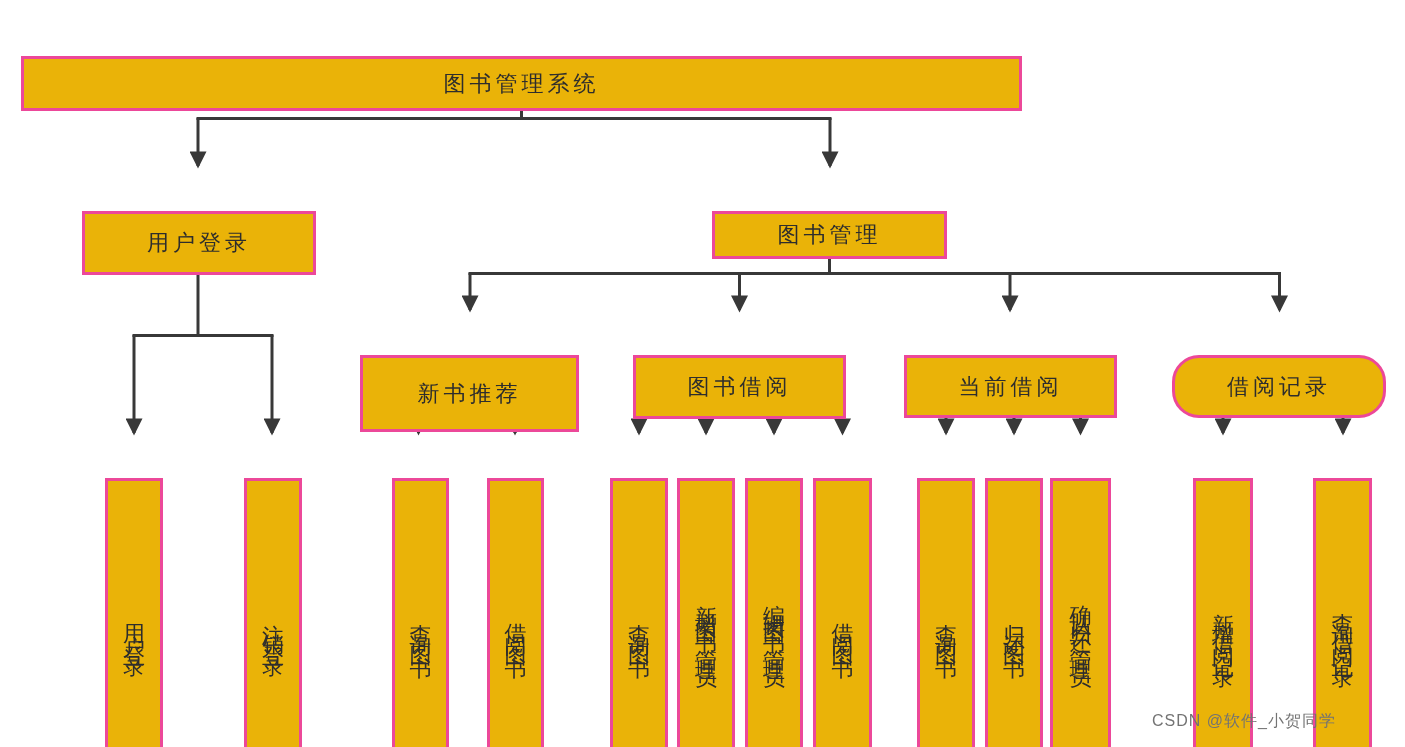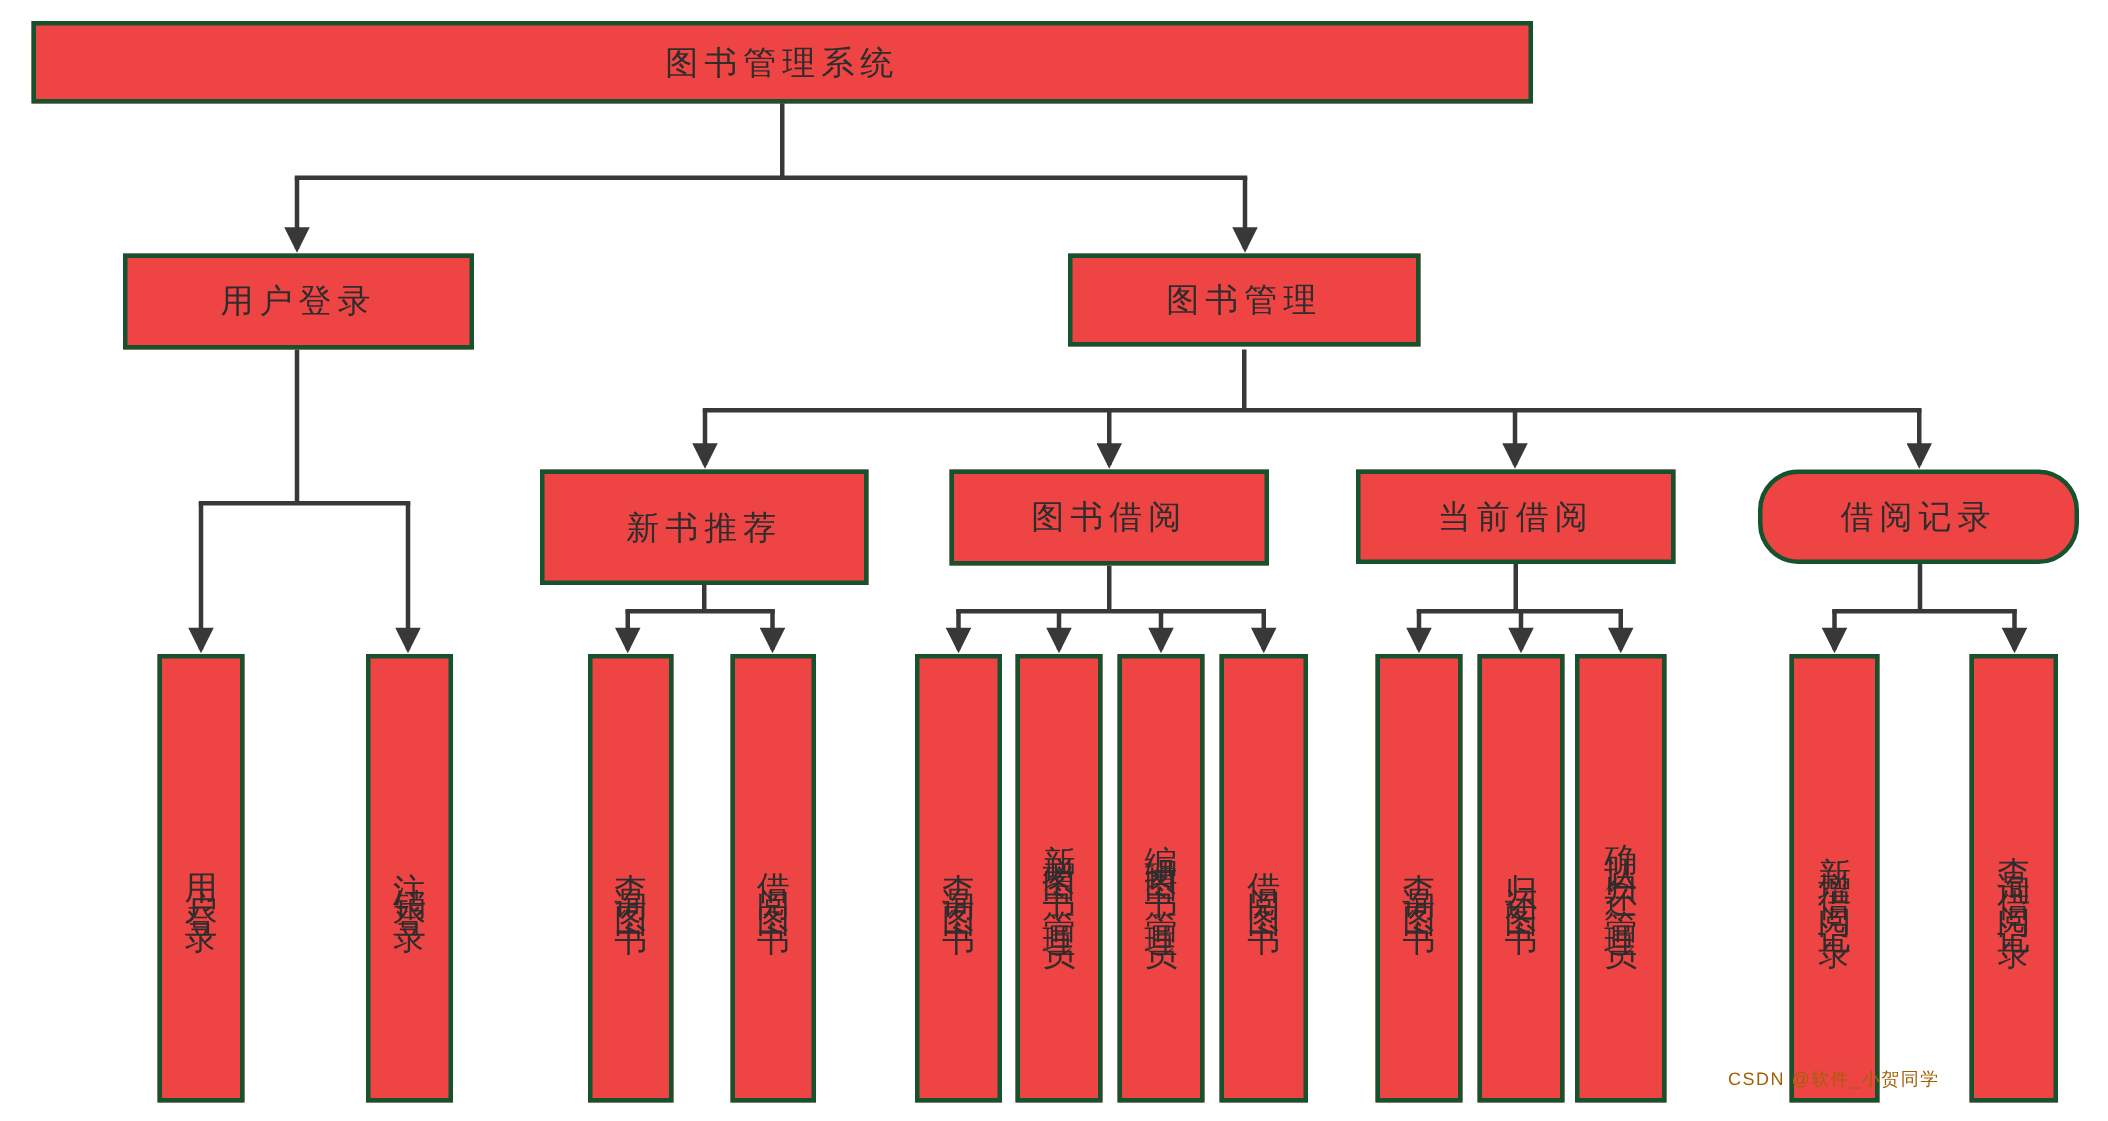--- a/index.html
+++ b/index.html
@@ -8,36 +8,37 @@
     width:1405px;
     height:747px;
     background:#ffffff;
     overflow:hidden;
     font-family:"Liberation Sans","DejaVu Sans",sans-serif;
   }
   .wires{position:absolute;left:0;top:0;z-index:1;}
   .node{
     position:absolute;
     box-sizing:border-box;
-    background:#ef4444;
-    border:3px solid #14532d;
+    background:#eab308;
+    border:3px solid #ec4899;
     color:#2d2d2d;
     display:flex;
     align-items:center;
     justify-content:center;
     z-index:2;
     font-size:22px;
     letter-spacing:4px;
     white-space:nowrap;
+    margin-top:42px;
   }
   
   .n-root{left:21px;top:14px;width:1001px;height:55px;}
   
   .n-user-login{left:82px;top:169px;width:234px;height:64px;}
-  .n-book-mgmt{left:712px;top:169px;width:235px;height:62px;}
+  .n-book-mgmt{left:712px;top:169px;width:235px;height:48px;}
   
   .n-new-books{left:360px;top:313px;width:219px;height:77px;}
   .n-book-borrow{left:633px;top:313px;width:213px;height:64px;}
   .n-current-borrow{left:904px;top:313px;width:213px;height:63px;}
   .n-borrow-records{left:1172px;top:313px;width:214px;height:63px;border-radius:27px;}
   
   .leaf{
     top:436px;height:299px;
     writing-mode:vertical-rl;
     letter-spacing:11px;
@@ -55,22 +56,22 @@
   .n-bb-borrow{left:813px;width:59px;}
   .n-cb-query{left:917px;width:58px;}
   .n-cb-return{left:985px;width:58px;}
   .n-cb-confirm{left:1050px;width:61px;}
   .n-br-add{left:1193px;width:60px;}
   .n-br-query{left:1313px;width:59px;}
   .watermark{
     position:absolute;
     left:1152px;top:711px;
     z-index:5;
-    font-size:12px;
-    color:#a16207;
+    font-size:16px;
+    color:#737373;
     letter-spacing:1px;
     white-space:nowrap;
   }
 </style>
 </head>
 <body>
 
 <div class="canvas">
 
   <svg class="wires" width="1405" height="747" viewBox="0 0 1405 747">

